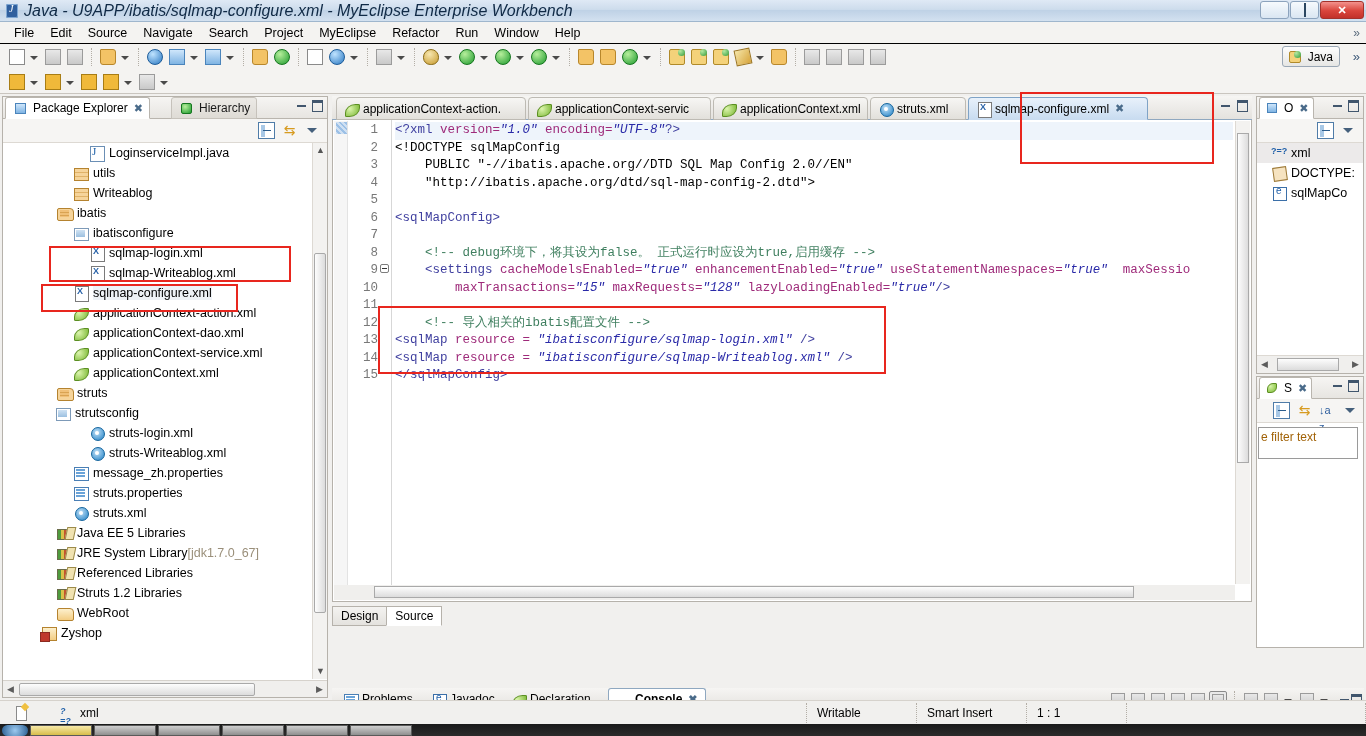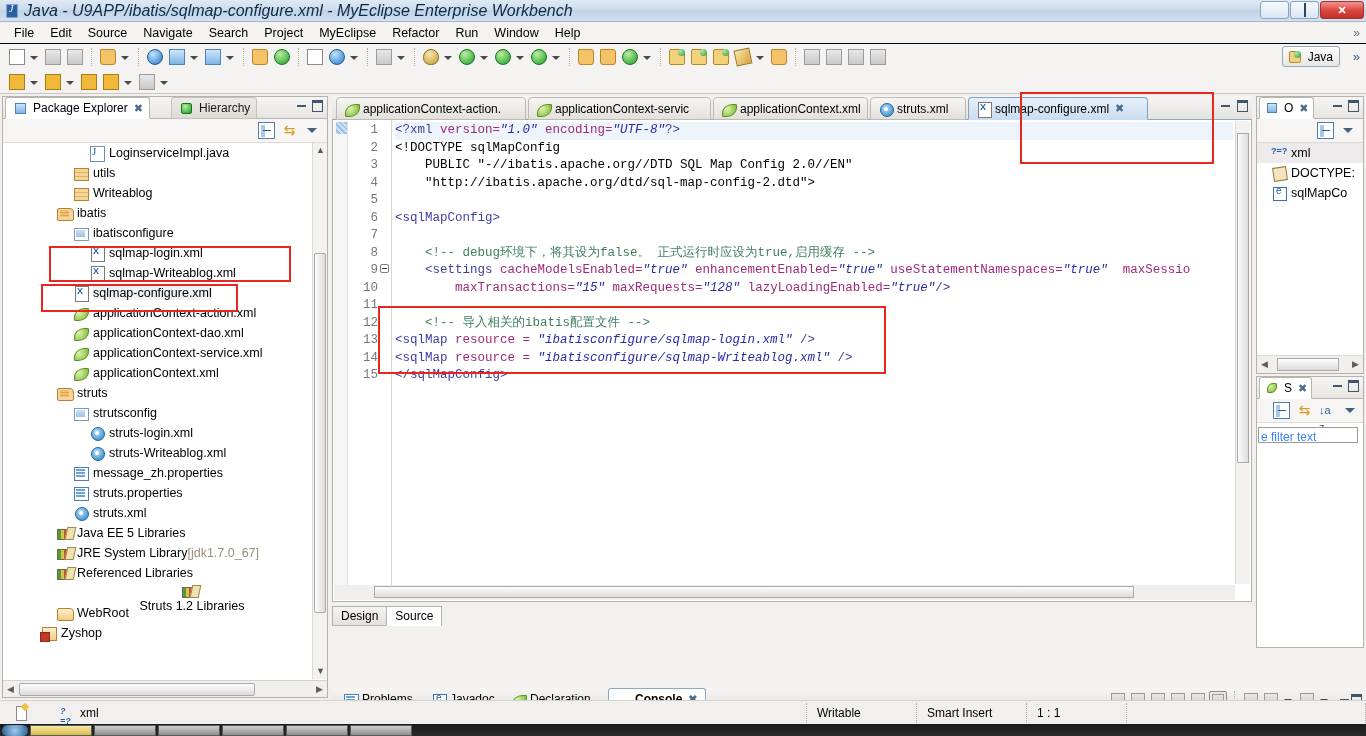--- a/index.html
+++ b/index.html
@@ -251,22 +251,22 @@
      font-family:"Liberation Sans",sans-serif;}
   .i-dtd:before{content:"";position:absolute;left:2px;top:2px;width:12px;height:12px;
      background:#f6e3c0;border:1px solid #9c7a3a; transform:rotate(-8deg);}
   .i-elem:before{content:"";position:absolute;left:2px;top:2px;width:12px;height:12px;
      background:#fff;border:1px solid #3b6fa8;}
   .i-elem:after{content:"e";position:absolute;left:5px;top:0px;font-size:10px;color:#1f5fa8;}
   .out-hs { position:absolute; left:0; right:0; bottom:0; height:18px; background:#f0efed;
      border-top:1px solid #ddd9d3;}
   .out-hs .thumbh{ position:absolute; left:20px; top:2px; width:62px; height:13px;
      background:linear-gradient(to bottom,#fdfdfd,#dcdcdc);border:1px solid #a9a9a9;}
-  .filterbox { position:absolute; left:1px; top:50px; width:100px; height:16px;
-     background:#fff; border:1px solid #9a9a9a; font-size:12px; color:#3b82f6;
+  .filterbox { position:absolute; left:1px; top:50px; width:100px; height:32px;
+     background:#fff; border:1px solid #9a9a9a; font-size:12px; color:#a16207;
      padding:2px 0 0 2px; overflow:hidden; white-space:nowrap;}
 
   
   .console { position:absolute; left:332px; top:688px; width:1032px; height:46px;
      background:#f4f3f1; }
   .ctabrow { position:relative; height:22px; background:linear-gradient(to bottom,#f6f5f3,#e4e2de);
      border-bottom:1px solid #8fa8c0;}
   .ctab { position:absolute; top:0; height:22px; display:flex; align-items:center; gap:4px;
      padding:0 7px; font-size:12px; white-space:nowrap;}
   .ctab.active { background:#fff; border:1px solid #8fa8c0; border-bottom:1px solid #fff;
@@ -543,21 +543,21 @@
           <span class="lbl">applicationContext-service.xml</span>
         </div>
         <div class="trow" style="padding-left: 70px;">
           <span class="tico i-leaf"></span>
           <span class="lbl">applicationContext.xml</span>
         </div>
         <div class="trow" style="padding-left: 54px;">
           <span class="tico i-pkgf"></span>
           <span class="lbl">struts</span>
         </div>
-        <div class="trow" style="padding-left: 70px;">
+        <div class="trow" style="padding-left: 52px;">
           <span class="tico i-src"></span>
           <span class="lbl">strutsconfig</span>
         </div>
         <div class="trow" style="padding-left: 86px;">
           <span class="tico i-gear"></span>
           <span class="lbl">struts-login.xml</span>
         </div>
         <div class="trow" style="padding-left: 86px;">
           <span class="tico i-gear"></span>
           <span class="lbl">struts-Writeablog.xml</span>
@@ -580,21 +580,21 @@
         </div>
         <div class="trow" style="padding-left: 54px;">
           <span class="tico i-lib"></span>
           <span class="lbl">JRE System Library </span>
           <span class="sub">[jdk1.7.0_67]</span>
         </div>
         <div class="trow" style="padding-left: 54px;">
           <span class="tico i-lib"></span>
           <span class="lbl">Referenced Libraries</span>
         </div>
-        <div class="trow" style="padding-left: 54px; flex-direction: column;">
+        <div class="trow" style="padding-left: 54px;">
           <span class="tico i-lib"></span>
           <span class="lbl">Struts 1.2 Libraries</span>
         </div>
         <div class="trow" style="padding-left: 54px;">
           <span class="tico i-folder"></span>
           <span class="lbl">WebRoot</span>
         </div>
         <div class="trow" style="padding-left: 38px;">
           <span class="tico i-proj"></span>
           <span class="lbl">Zyshop</span>

